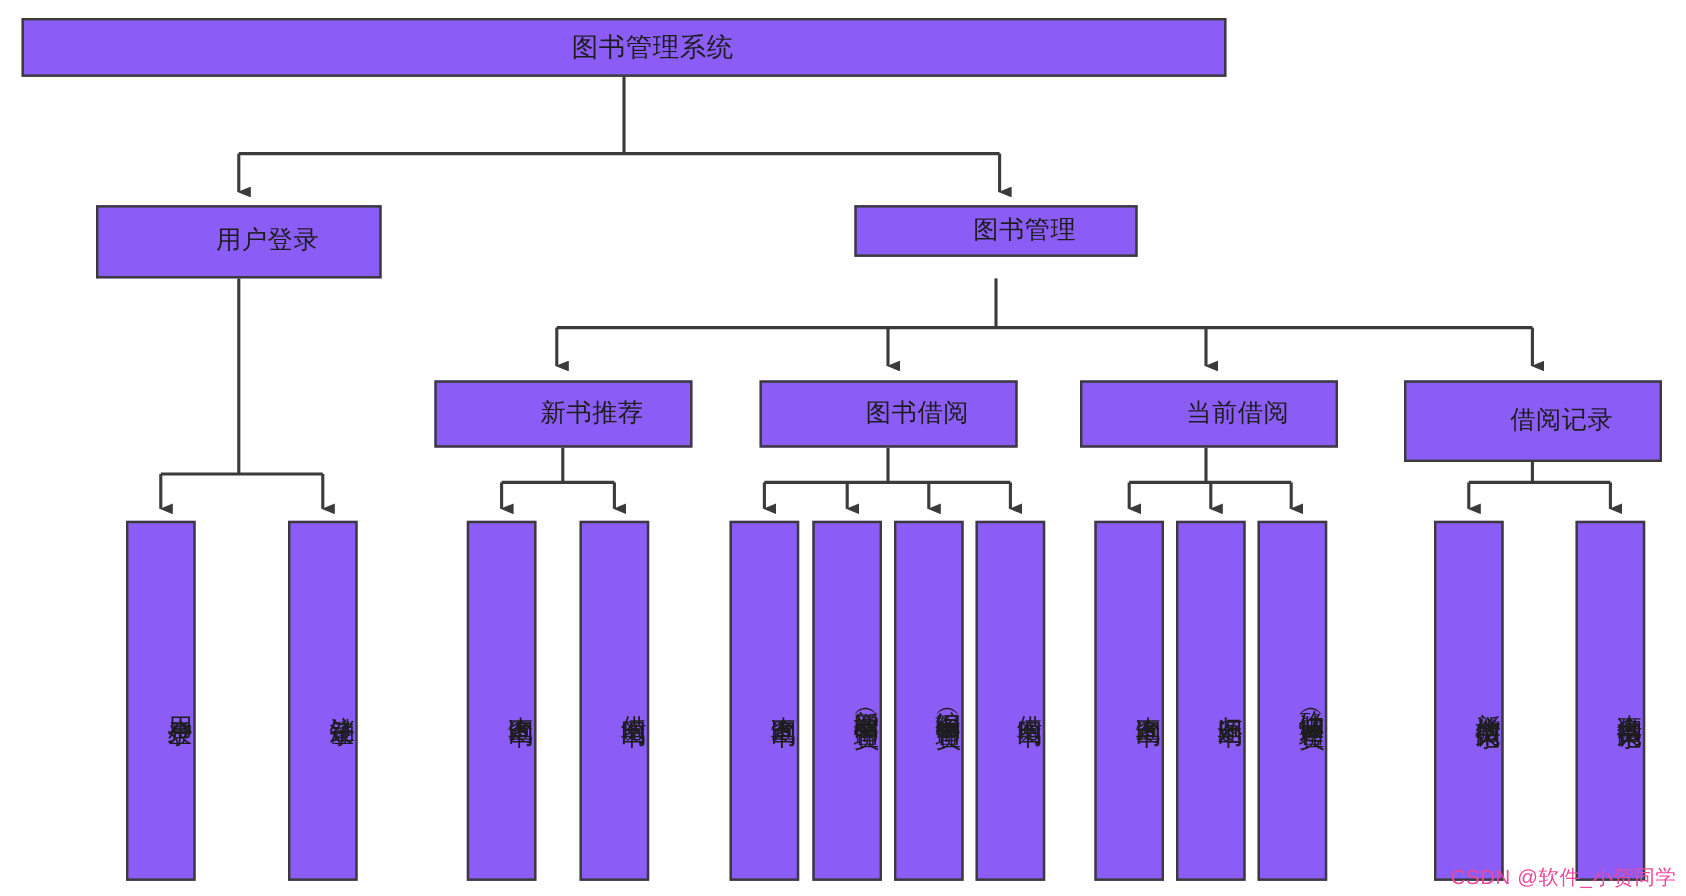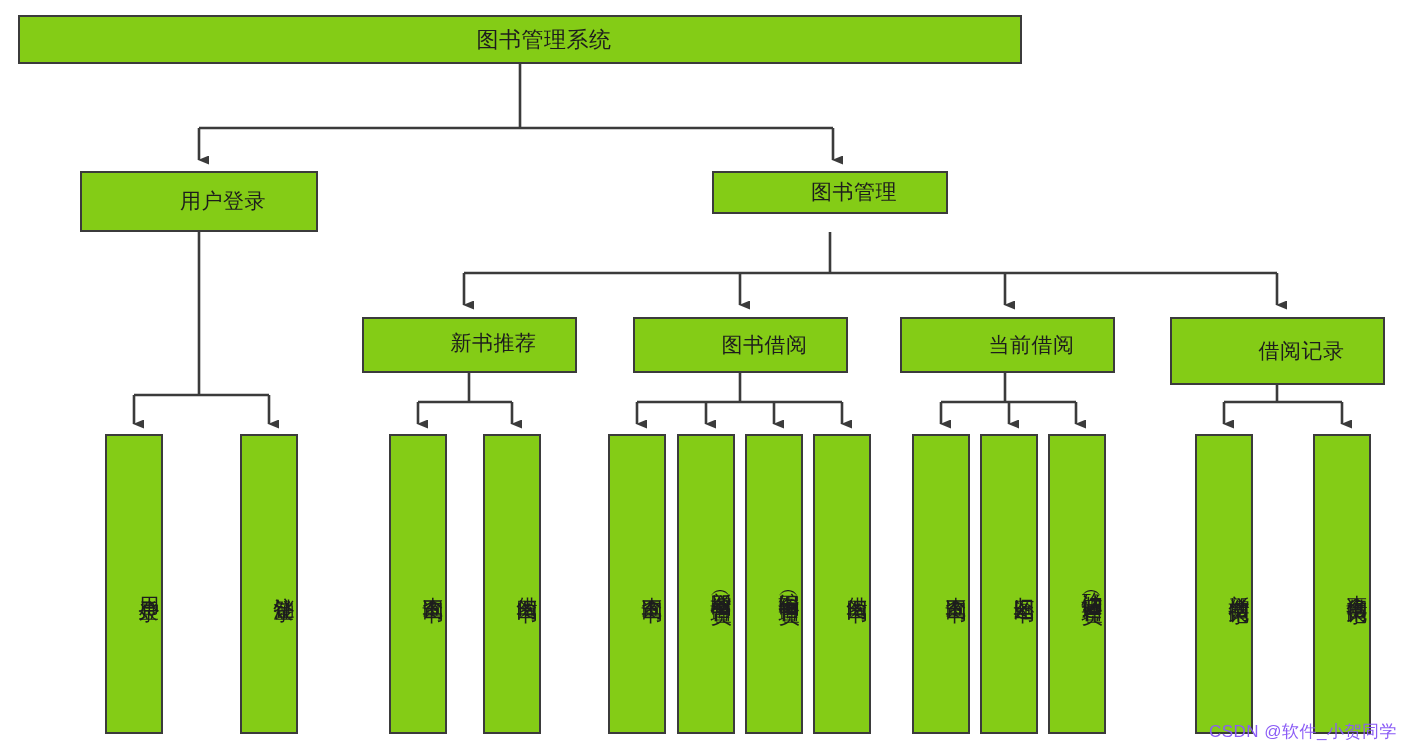--- a/index.html
+++ b/index.html
@@ -21,21 +21,21 @@
     position: absolute;
     left: 0;
     top: 0;
     width: 1405px;
     height: 747px;
     pointer-events: none;
   }
   .node {
     position: absolute;
     box-sizing: border-box;
-    background: #84cc16;
+    background: #8b5cf6;
     border: 2.5px solid #3b3b3b;
     display: flex;
     align-items: center;
     justify-content: center;
     color: #1d1d1d;
     line-height: 1.18;
     text-align: center;
     padding-left: 48px;
   }
   .node-h {
@@ -58,21 +58,21 @@
   .node-v > span {
     display: block;
     writing-mode: vertical-rl;
     text-orientation: upright;
   }
   .watermark {
     position: absolute;
     right: 8px;
     bottom: 4px;
     font-size: 17px;
-    color: #8b5cf6;
+    color: #ec4899;
     letter-spacing: 0.5px;
     white-space: nowrap;
   }
 </style>
 </head>
 <body>
 
 <div id="diagram-root">
 
   <svg id="wires" viewBox="0 0 1405 747" width="1405" height="747" xmlns="http://www.w3.org/2000/svg">
@@ -129,21 +129,21 @@
     <span>图书管理系统</span>
   </div>
 
   <div class="node node-h" style="left:80px; top:171px; width:238px; height:61px;">
     <span>用户登录</span>
   </div>
   <div class="node node-h" style="left:712px; top:171px; width:236px; height:43px;">
     <span>图书管理</span>
   </div>
 
-  <div class="node node-h" style="left:362px; top:317px; width:215px; height:56px;font-family:Liberation Mono, monospace;">
+  <div class="node node-h" style="left:362px; top:317px; width:215px; height:56px;">
     <span>新书推荐</span>
   </div>
   <div class="node node-h" style="left:900px; top:317px; width:215px; height:56px;">
     <span>当前借阅</span>
   </div>
   <div class="node node-h" style="left:633px; top:317px; width:215px; height:56px;">
     <span>图书借阅</span>
   </div>
   <div class="node node-h" style="left:1170px; top:317px; width:215px; height:68px;">
     <span>借阅记录</span>

